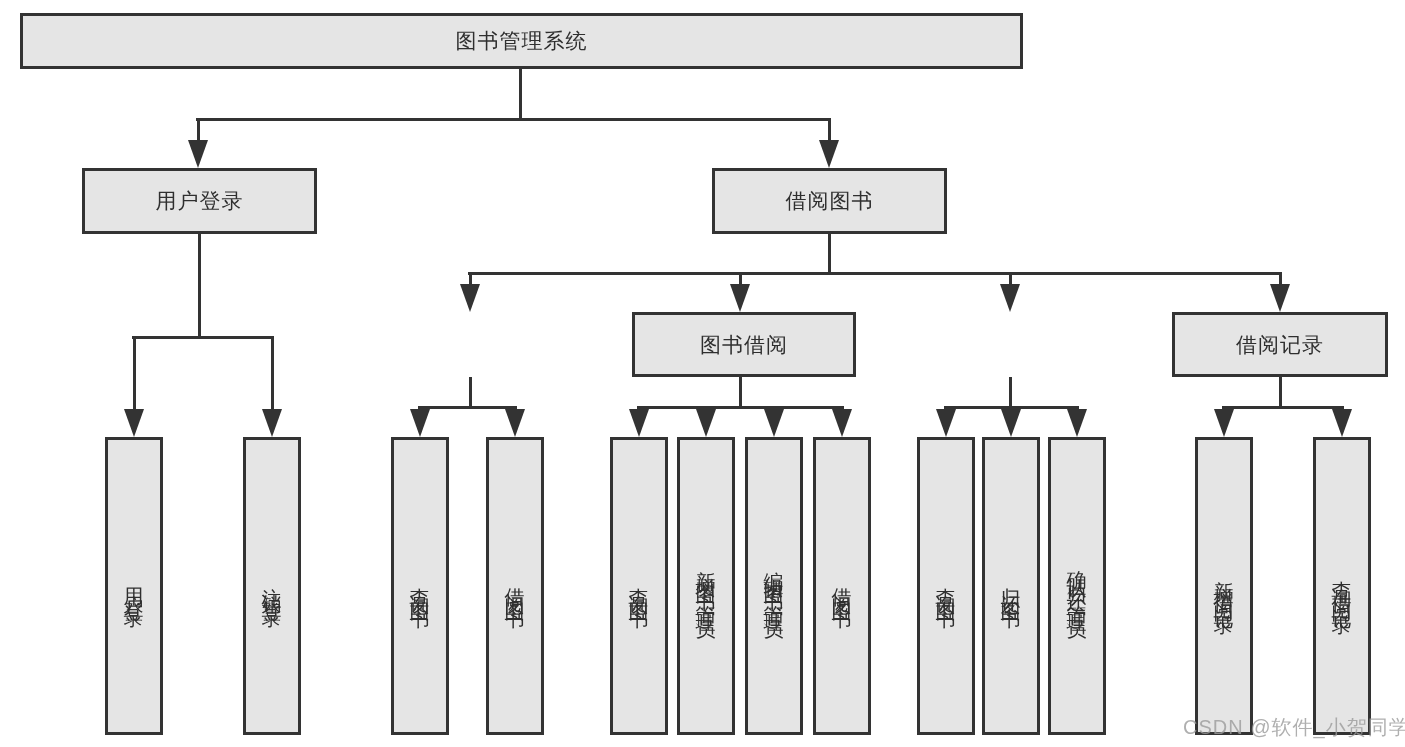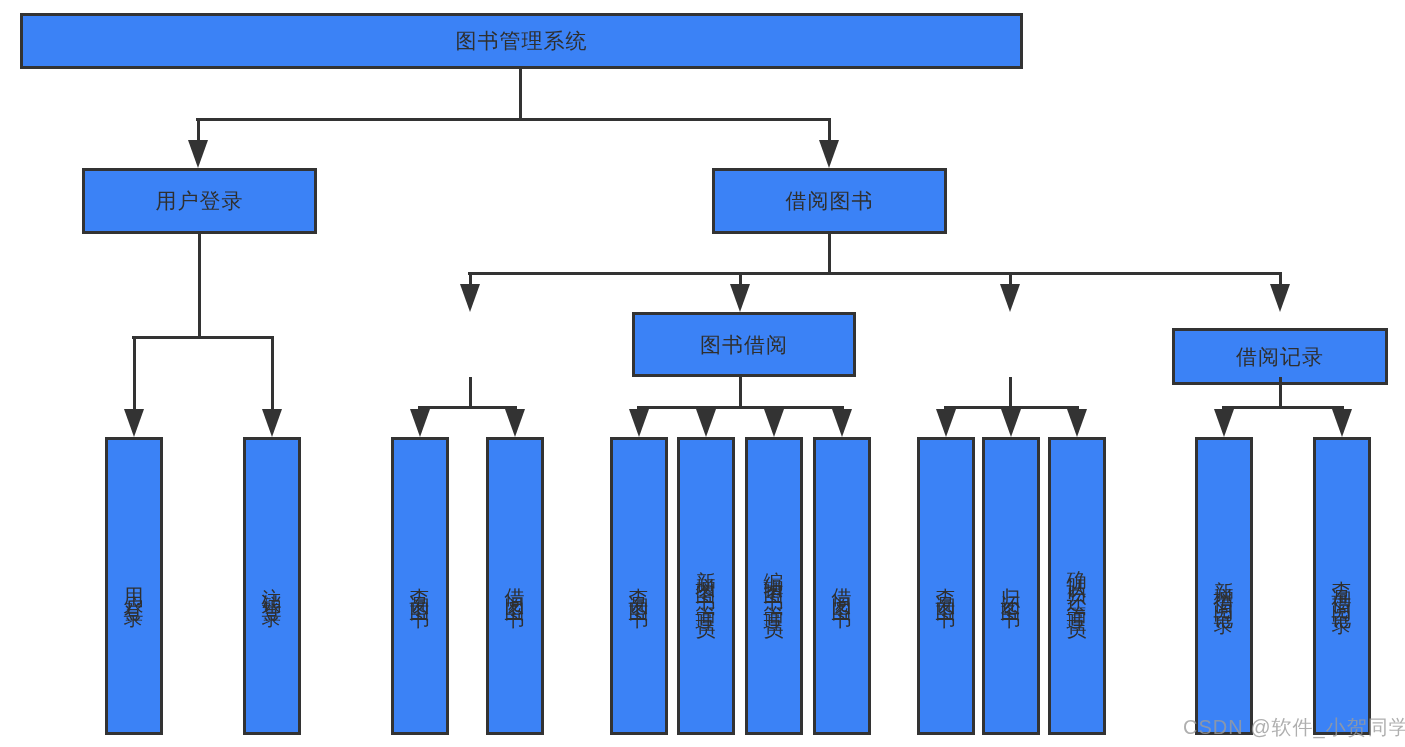--- a/index.html
+++ b/index.html
@@ -7,21 +7,21 @@
     position:relative;
     width:1405px; height:747px;
     background:#ffffff;
     font-family:"Liberation Sans", sans-serif;
     overflow:hidden;
   }
   .box {
     position:absolute;
     box-sizing:border-box;
     border:3px solid #333333;
-    background:#3b82f6;
+    background:#e5e5e5;
     display:flex;
     align-items:center;
     justify-content:center;
     color:#2f2f2f;
   }
   .hbox { font-size:21px; letter-spacing:1px; }
   .leaf .vtext {
     writing-mode:vertical-rl;
     text-orientation:upright;
     font-size:20px;
@@ -63,21 +63,21 @@
   <div class="box hbox" style="left:82px; top:168px; width:235px; height:66px;">
     <span>用户登录</span>
   </div>
   <div class="box hbox" style="left:712px; top:168px; width:235px; height:66px;">
     <span>借阅图书</span>
   </div>
 
   <div class="box hbox" style="left:632px; top:312px; width:224px; height:65px;">
     <span>图书借阅</span>
   </div>
-  <div class="box hbox" style="left:1172px; top:312px; width:216px; height:57px;margin-top:16px;">
+  <div class="box hbox" style="left:1172px; top:312px; width:216px; height:65px;">
     <span>借阅记录</span>
   </div>
 
   <div class="box leaf" style="left:105px; top:437px; width:58px; height:298px;">
     <span class="vtext">用户登录</span>
   </div>
   <div class="box leaf" style="left:243px; top:437px; width:58px; height:298px;">
     <span class="vtext">注销登录</span>
   </div>
 

